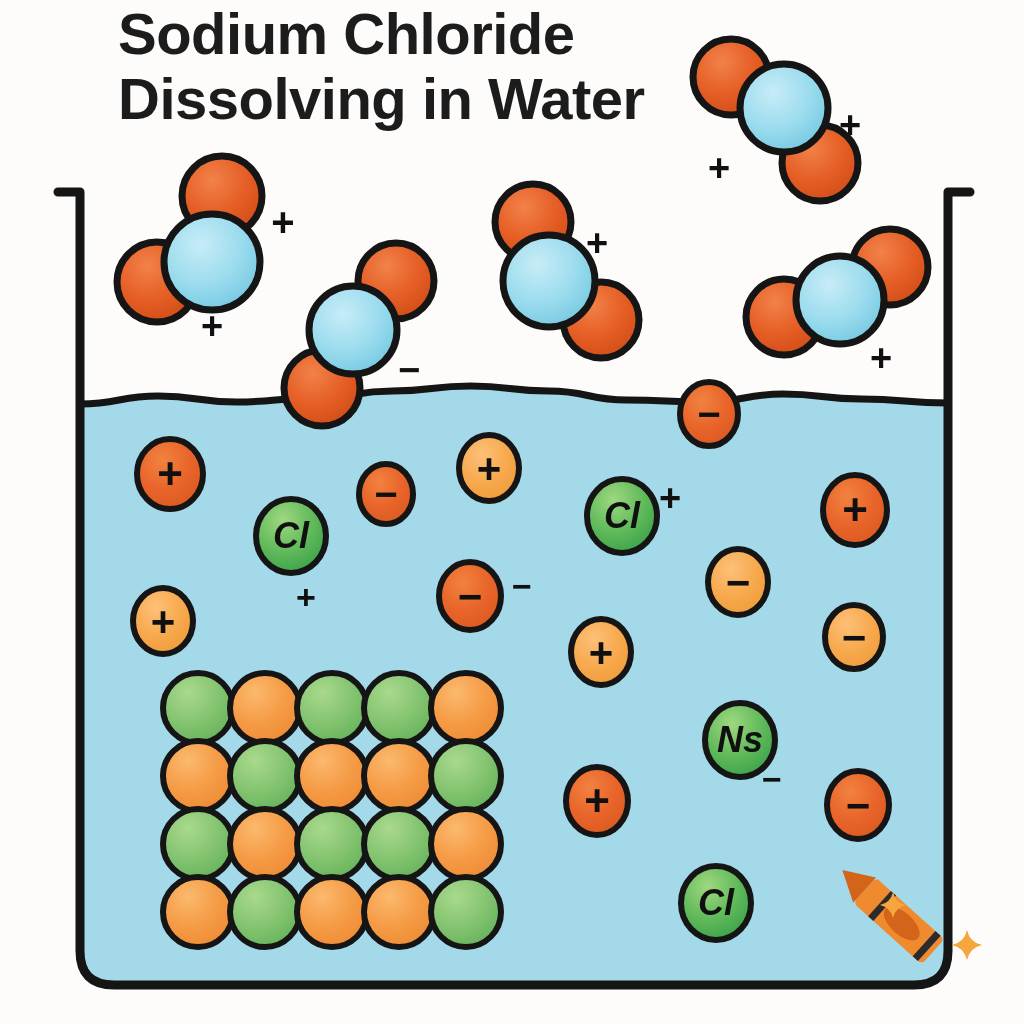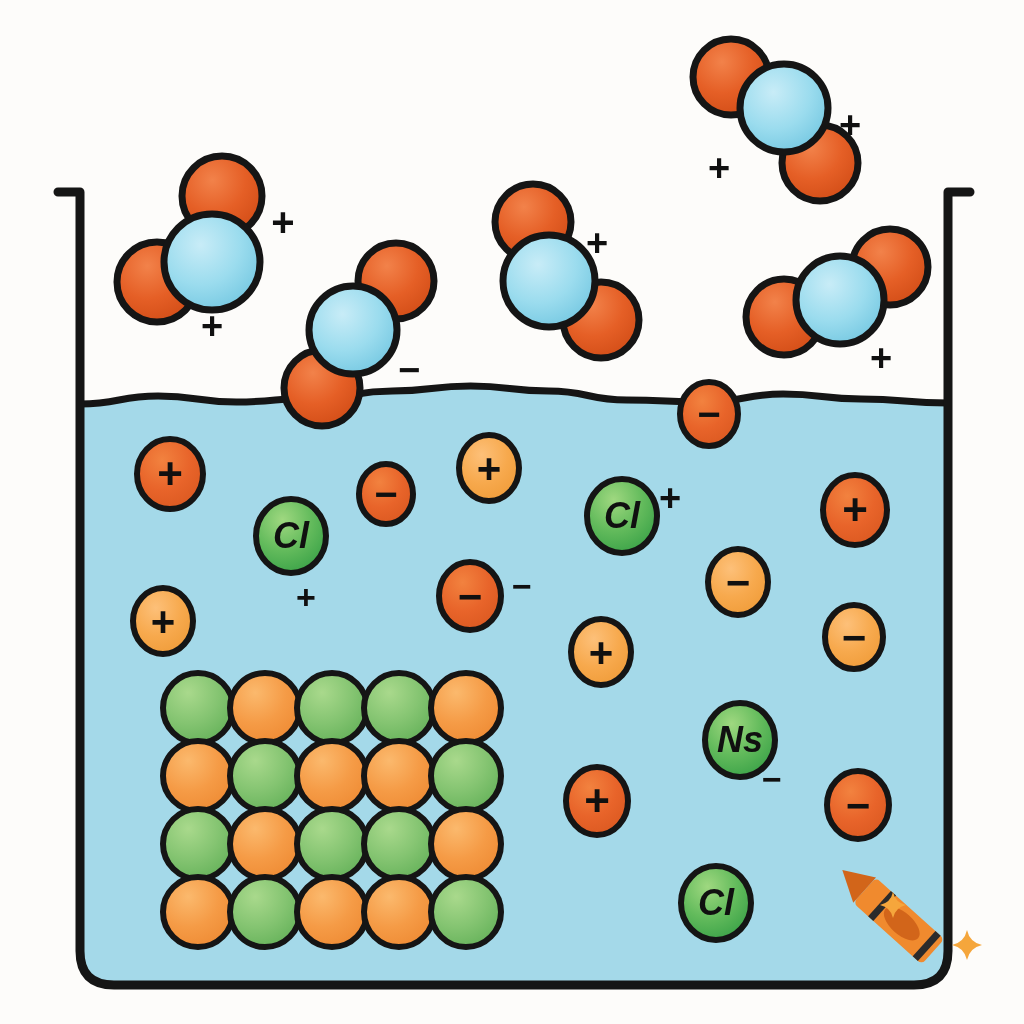--- a/index.html
+++ b/index.html
@@ -43,20 +43,22 @@
     font-family: "Liberation Sans", sans-serif;
     font-weight: bold;
     fill: #101010;
   }
 </style>
 </head>
 <body>
 
 <div id="stage">
 
+  <div id="title">Sodium Chloride
+Dissolving in Water</div>
 
   <svg class="scene" viewBox="0 0 1024 1024">
     <defs>
       <radialGradient id="gradOxygen" cx="38%" cy="32%" r="72%">
         <stop offset="0%" stop-color="#c8ecf7"></stop>
         <stop offset="58%" stop-color="#9bdcee"></stop>
         <stop offset="100%" stop-color="#77c9e2"></stop>
       </radialGradient>
       <radialGradient id="gradHydrogen" cx="38%" cy="30%" r="75%">
         <stop offset="0%" stop-color="#f2824a"></stop>

